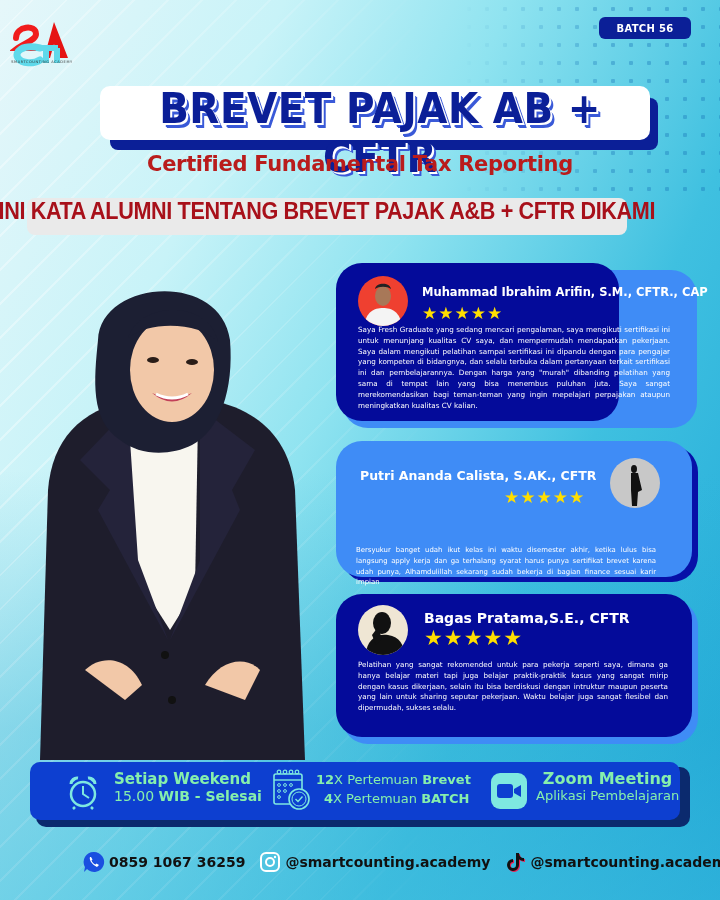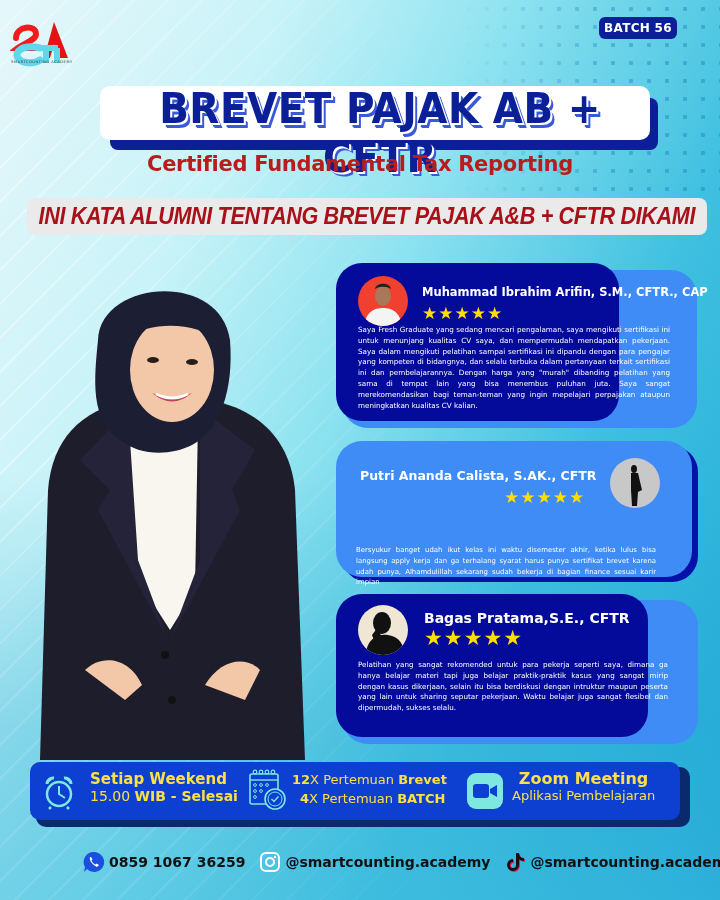--- a/index.html
+++ b/index.html
@@ -33,23 +33,23 @@
     .logo { position: absolute; left: 10px; top: 18px; width: 64px; height: 50px; }
     .logo svg { width: 100%; height: 100%; }
     .logo-caption {
       position: absolute; left: 10px; top: 60px; width: 64px;
       font-size: 3.5px; letter-spacing: 0.6px; color: #333; text-align: center;
       font-family: "DejaVu Sans", sans-serif;
     }
 
     
     .batch {
-      position: absolute; left: 599px; top: 17px; width: 78px; height: 22px;
+      position: absolute; left: 599px; top: 17px; width: 92px; height: 22px;
       background: #0b1f97; border-radius: 6px;
-      color: #fff; font-weight: 700; font-size: 12px;
+      color: #fff; font-weight: 700; font-size: 10px;
       display: flex; align-items: center; justify-content: center;
       font-family: "DejaVu Sans", sans-serif; letter-spacing: 0.3px;
     }
 
     
     .title-wrap { position: absolute; left: 100px; top: 86px; width: 558px; height: 62px; }
     .title-shadow {
       position: absolute; left: 10px; top: 12px; width: 548px; height: 52px;
       background: #0b1f97; border-radius: 8px;
     }
@@ -65,23 +65,23 @@
       transform: scaleY(1.08);
     }
     .subtitle {
       position: absolute; left: 0; right: 0; top: 152px; text-align: center;
       font-family: "DejaVu Sans", sans-serif; font-weight: 700;
       font-size: 21px; color: #b91c1c; letter-spacing: -0.3px;
     }
 
     
     .banner {
-      position: absolute; left: 27px; top: 198px; width: 680px; height: 37px;
+      position: absolute; left: 27px; top: 198px; width: 600px; height: 37px;
       background: #eaeaea; border-radius: 8px;
-      display: flex; align-items: center; justify-content: center; font-style: italic;
+      display: flex; justify-content: center;
     }
     .banner-text {
       font-family: "Liberation Sans", sans-serif; font-weight: 700;
       font-size: 23.5px; color: #a8101a; letter-spacing: -0.4px;
       transform: scaleX(0.92);
       white-space: nowrap;
     }
 
     
     .model { position: absolute; left: 20px; top: 260px; width: 300px; height: 500px; }
@@ -110,21 +110,21 @@
 
     
     .info-shadow {
       position: absolute; left: 36px; top: 767px; width: 654px; height: 60px;
       background: #0b2a6e; border-radius: 10px;
     }
     .info-bar {
       position: absolute; left: 30px; top: 762px; width: 650px; height: 58px;
       background: #0d3fd0; border-radius: 10px;
     }
-    .info-item { position: absolute; color: #fde047; }
+    .info-item { position: absolute; color: #86efac; margin-left: 24px; }
     .info-line1 { font-family: "DejaVu Sans", sans-serif; font-size: 15px; font-weight: 700; white-space: nowrap; }
     .info-line2 { font-family: "DejaVu Sans", sans-serif; font-size: 14px; white-space: nowrap; }
     .info-small { font-family: "DejaVu Sans", sans-serif; font-size: 13px; white-space: nowrap; line-height: 19px; }
     b { font-weight: 700; }
 
     
     .contacts {
       position: absolute; left: 83px; top: 849px; height: 26px; display: flex; align-items: center;
       font-family: "DejaVu Sans", sans-serif; font-weight: 700; font-size: 14px; color: #111;
     }
@@ -213,21 +213,21 @@
   <div class="avatar" style="left:274px; top:17px; background:#c8c8c8;">
     <svg viewBox="0 0 50 50" width="50" height="50">
       <ellipse cx="24" cy="11" rx="3" ry="4" fill="#111"></ellipse>
       <path d="M21 15 L28 15 L32 32 L28 34 L27 48 L22 48 L21 32 Z" fill="#111"></path>
     </svg>
   </div>
   <div class="body" style="left:20px; top:76px; width:300px; font-size:6.9px; line-height:10.8px;margin-top:28px;">Bersyukur banget udah ikut kelas ini waktu disemester akhir, ketika lulus bisa langsung apply kerja dan ga terhalang syarat harus punya sertifikat brevet karena udah punya, Alhamdulillah sekarang sudah bekerja di bagian finance sesuai karir impian</div>
 </div>
 
 <div class="card-back" style="left:342px; top:600px; width:356px; height:144px; background:#3f8cf6;"></div>
-<div class="card card-dark" style="left:336px; top:594px; width:312px; height:143px;">
+<div class="card card-dark" style="left:336px; top:594px; width:356px; height:143px;">
   <div class="avatar" style="left:22px; top:11px; background:#efe6d4;">
     <svg viewBox="0 0 50 50" width="50" height="50">
       <ellipse cx="24" cy="18" rx="9" ry="11" fill="#111"></ellipse>
       <path d="M8 50 C8 36, 18 28, 30 30 C42 32, 46 40, 46 50Z" fill="#111"></path>
       <path d="M14 30 L20 22 L24 34 L18 40 Z" fill="#111"></path>
     </svg>
   </div>
   <div class="name" style="left:88px; top:16px; font-size:14px;">Bagas Pratama,S.E., CFTR</div>
   <div class="stars" style="left:88px; top:32px; font-size:21px;">★★★★★</div>
   <div class="body" style="left:22px; top:66px; width:310px;">Pelatihan yang sangat rekomended untuk para pekerja seperti saya, dimana ga hanya belajar materi tapi juga belajar praktik-praktik kasus yang sangat mirip dengan kasus dikerjaan, selain itu bisa berdiskusi dengan intruktur maupun peserta yang lain untuk sharing seputar pekerjaan. Waktu belajar juga sangat flesibel dan dipermudah, sukses selalu.</div>

